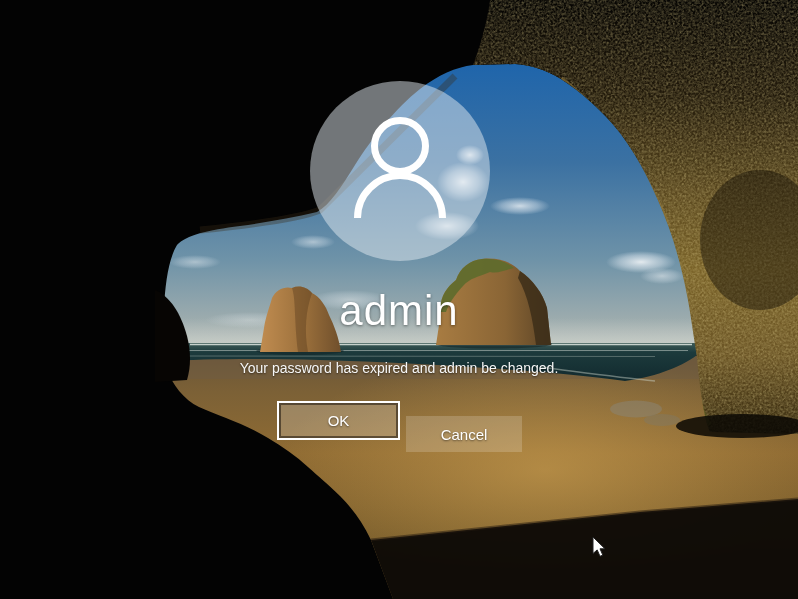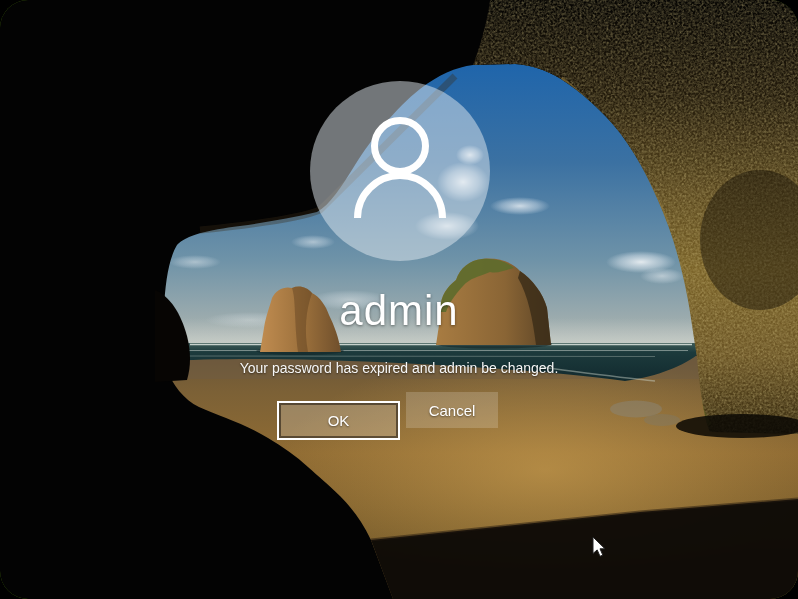--- a/index.html
+++ b/index.html
@@ -1,18 +1,18 @@
 <!DOCTYPE html>
 <html><head>
 <meta charset="utf-8">
 <style>
   html,body{margin:0;padding:0;background:#000;}
   .screen{
     position:relative;width:798px;height:599px;overflow:hidden;background:#4d7c0f;
-    font-family:"Liberation Sans",sans-serif;color:#fff;border-radius:28px;
+    font-family:"Liberation Sans",sans-serif;color:#fff;
   }
   .bg{position:absolute;left:0;top:0;width:798px;height:599px;display:block;}
   .avatar{
     position:absolute;left:310px;top:81px;width:180px;height:180px;border-radius:50%;
     background:rgba(226,233,240,0.5);
   }
   .avatar svg{position:absolute;left:0;top:0;}
   .username{
     position:absolute;left:0;top:287px;width:798px;text-align:center;
     font-size:42px;font-weight:300;letter-spacing:1px;color:#fff;
@@ -27,21 +27,21 @@
     font-family:"Liberation Sans",sans-serif;text-shadow:0 1px 2px rgba(0,0,0,0.5);
     display:flex;align-items:center;justify-content:center;cursor:default;padding:16px;
   }
   .btn-ok{
     left:277px;top:401px;width:123px;height:39px;
     background:rgba(255,255,255,0.22);
     border:2px solid #ffffff;
     box-shadow:inset 0 0 0 2px rgba(28,20,12,0.55);
   }
   .btn-cancel{
-    left:406px;top:392px;width:92px;height:36px;
+    left:406px;top:416px;width:116px;height:36px;
     background:rgba(255,255,255,0.18);
     border:none;
   }
   .cursor{position:absolute;left:592px;top:536px;}
 </style>
 </head>
 <body>
 
 <div class="screen">
 

